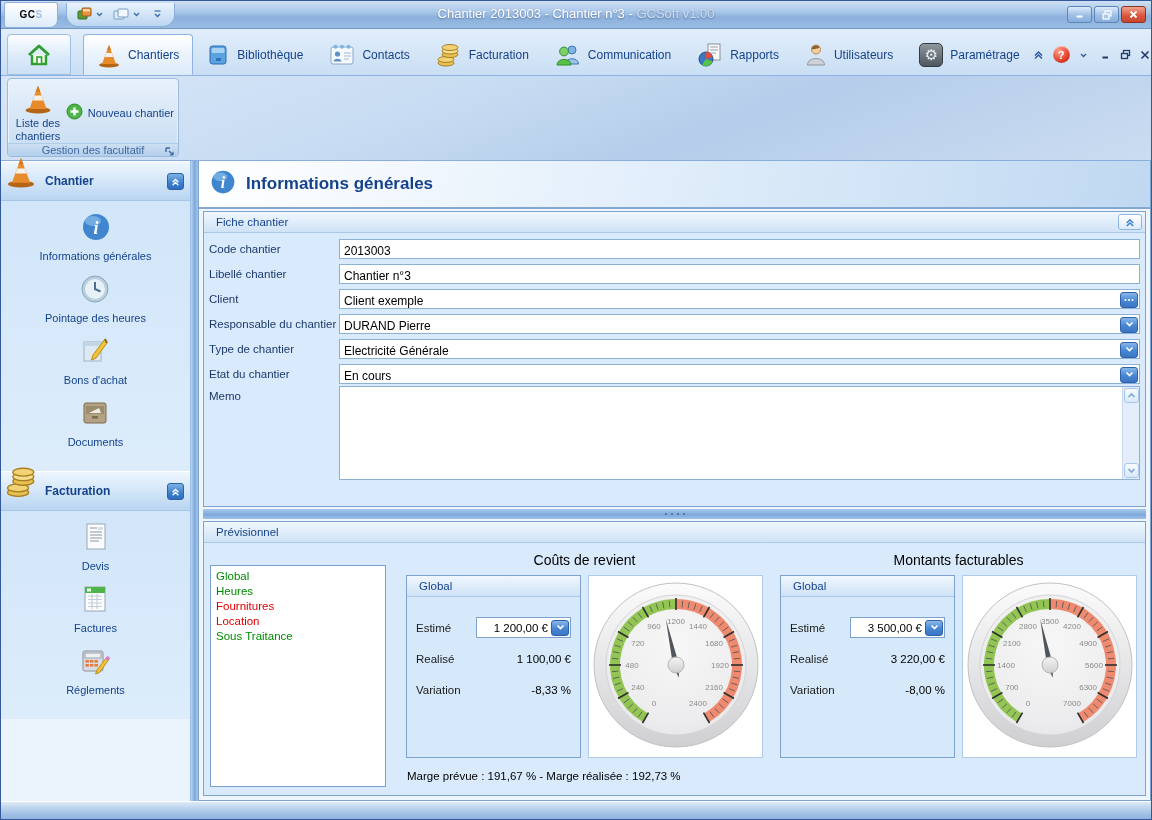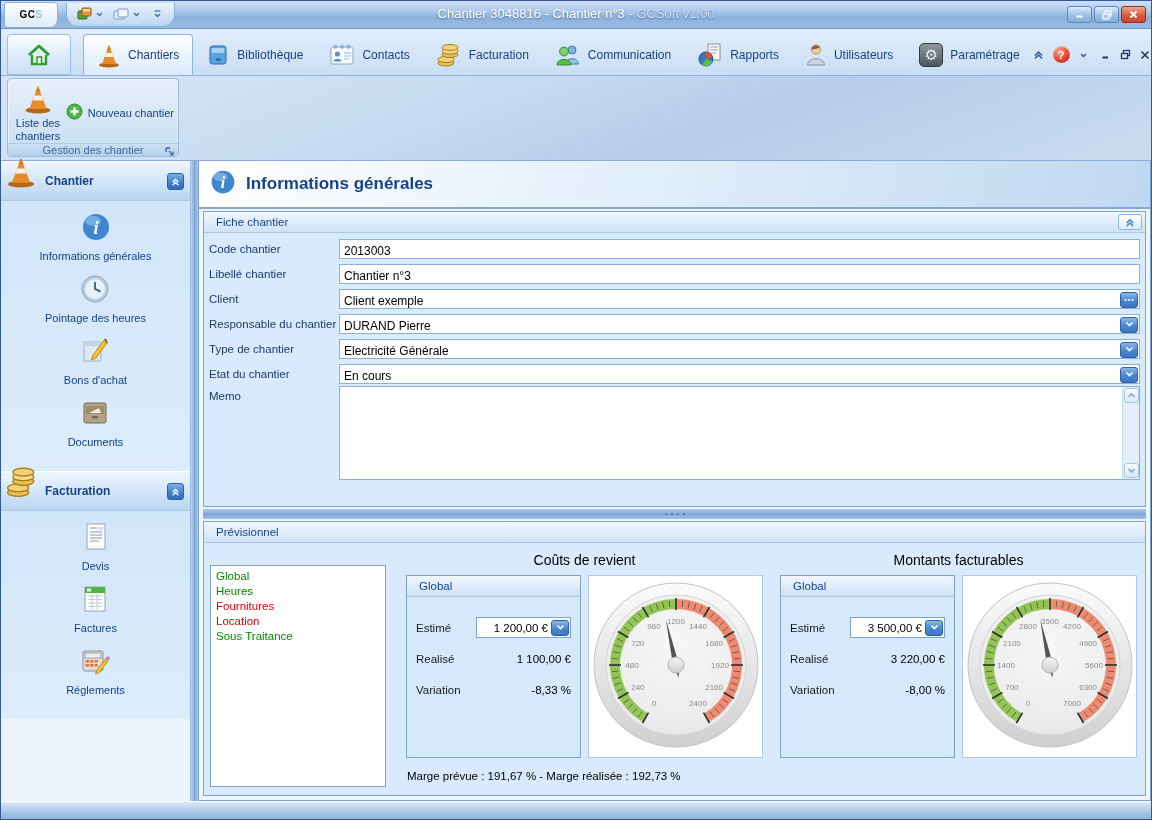--- a/index.html
+++ b/index.html
@@ -129,21 +129,21 @@
           </svg>
       </span>
       <span class="glyphbtn" style="margin-left:9px;">
         <svg width="9" height="9" viewBox="0 0 9 9">
             <path d="M1.5 1 H7.5" stroke="#3a6eae" stroke-width="1.2"></path>
             <path d="M2 4 L4.5 6.5 L7 4" stroke="#3a6eae" stroke-width="1.4" fill="none"></path>
           </svg>
       </span>
     </div>
     <div class="title-text">
-      <span>Chantier 3048816 - Chantier n°3 - </span><span class="title-brand">GCSoft v1.00</span>
+      <span>Chantier 2013003 - Chantier n°3 - </span><span class="title-brand">GCSoft v1.00</span>
     </div>
     <div class="winbtns">
       <div class="winbtn">
         <svg width="9" height="9" viewBox="0 0 9 9">
             <path d="M1.5 6.5 H7.5" stroke="#fff" stroke-width="2"></path>
           </svg>
       </div>
       <div class="winbtn">
         <svg width="10" height="10" viewBox="0 0 10 10">
             <rect x="3" y="1" width="6" height="5" fill="none" stroke="#fff" stroke-width="1.2"></rect>
@@ -312,21 +312,21 @@
           <span>
             <svg width="17" height="17" viewBox="0 0 17 17">
                 <circle cx="8.5" cy="8.5" r="7.5" fill="#4eb648" stroke="#2c8a28"></circle>
                 <path d="M8.5 4.5 V12.5 M4.5 8.5 H12.5" stroke="#fff" stroke-width="2.4"></path>
               </svg>
           </span>
           <span>Nouveau chantier</span>
         </div>
       </div>
       <div class="rg-footer">
-        <span>Gestion des chantier</span>
+        <span>Gestion des facultatif</span>
         <span class="launcher">
           <svg width="10" height="10" viewBox="0 0 10 10">
               <path d="M1 1 H5 M1 1 V5" stroke="#3e68a0" stroke-width="1.4" fill="none"></path>
               <path d="M4 4 L8 8 M8 8 V4.8 M8 8 H4.8" stroke="#3e68a0" stroke-width="1.2" fill="none"></path>
             </svg>
         </span>
       </div>
     </div>
   </div>
 

